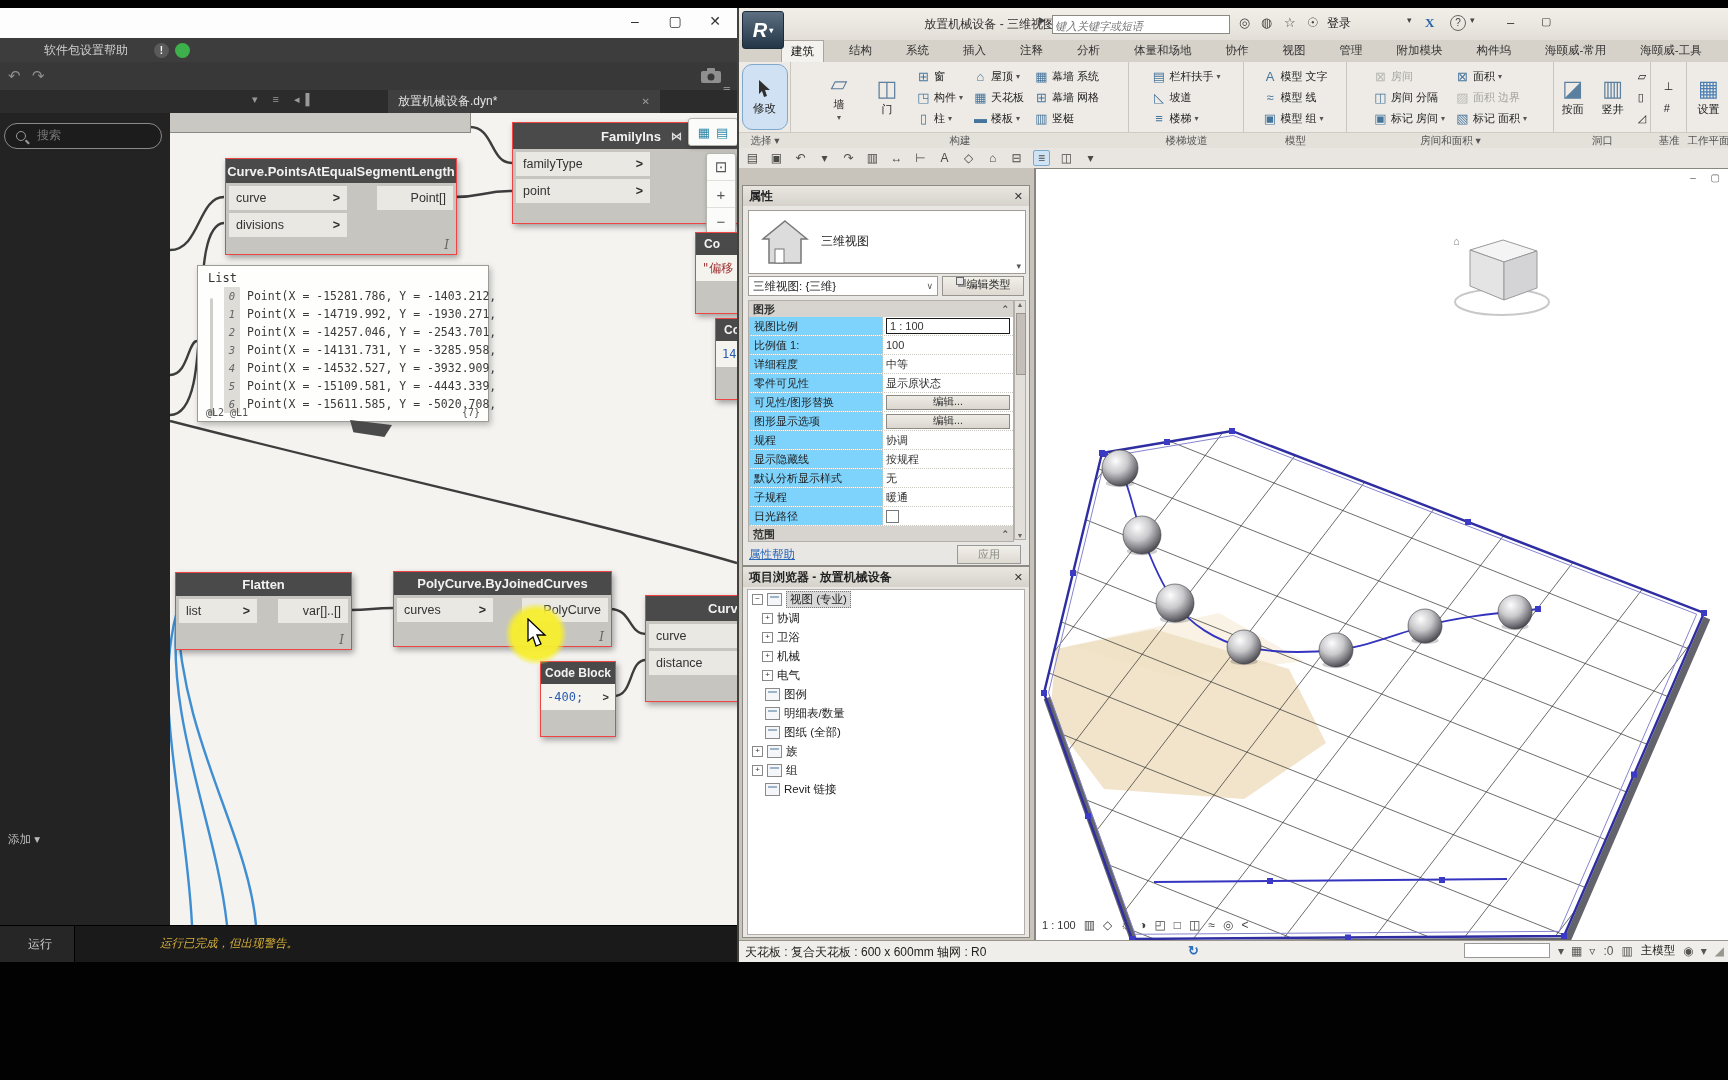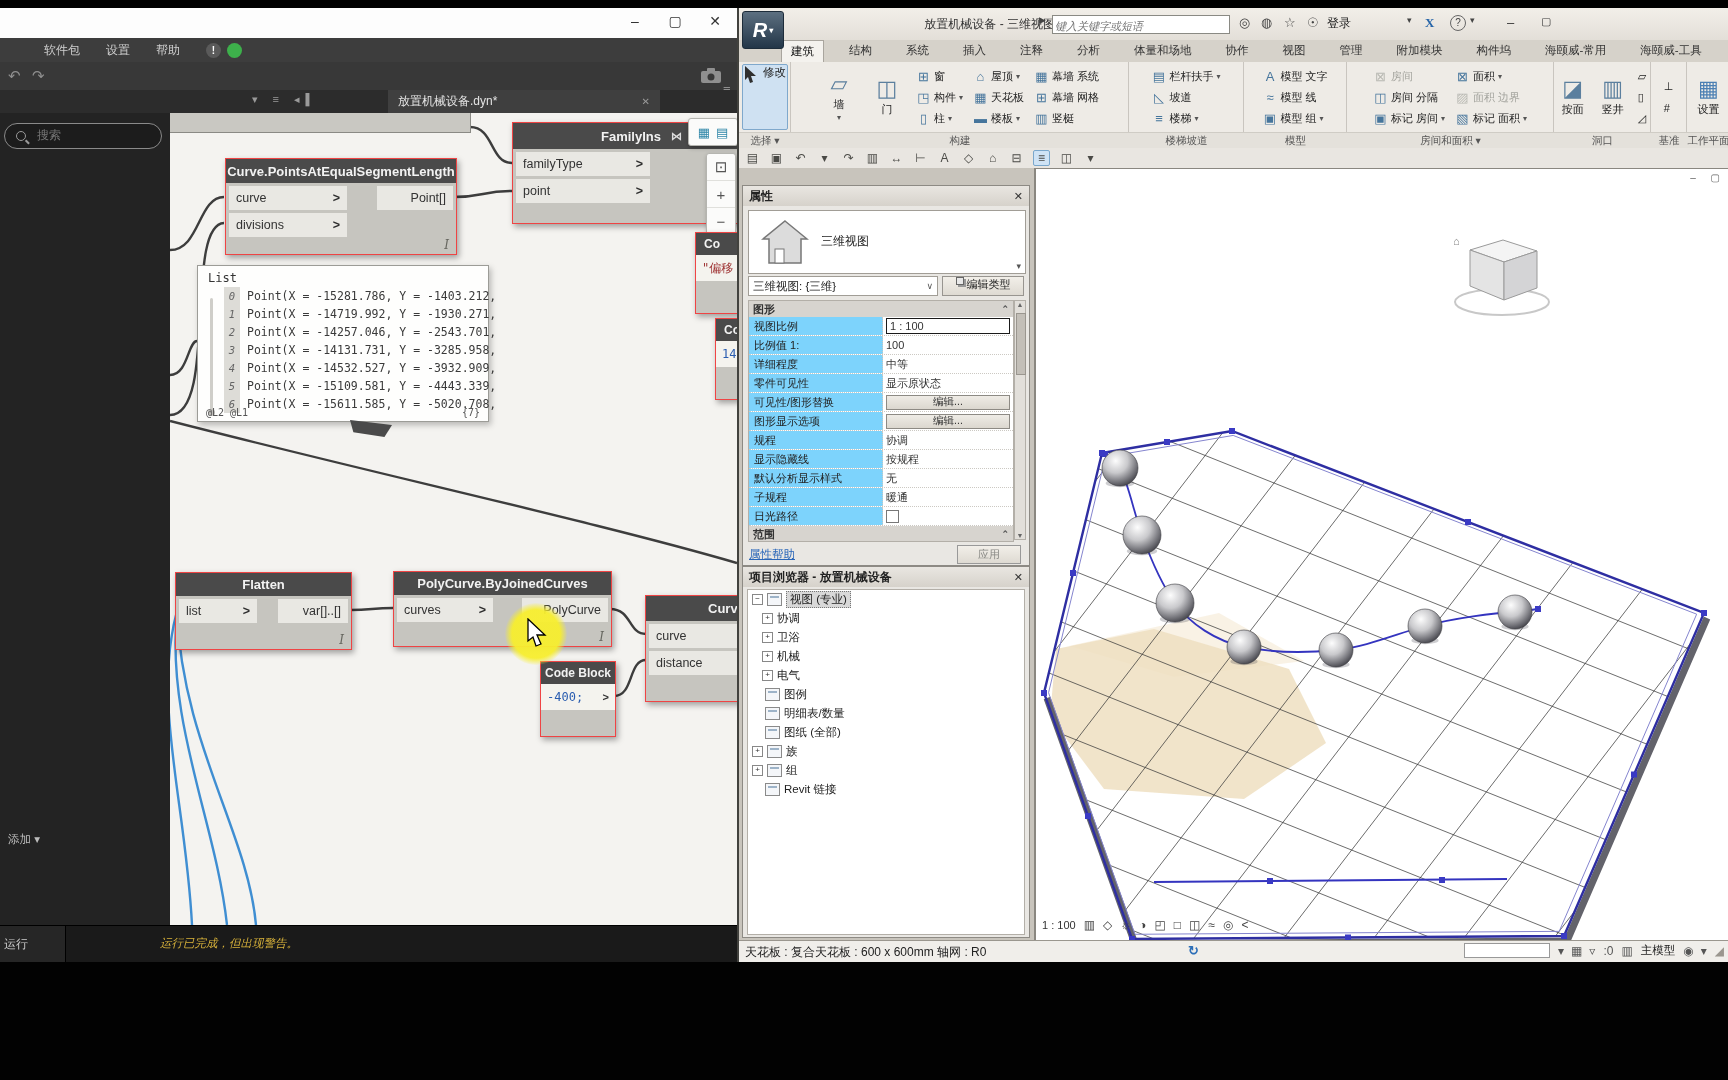--- a/index.html
+++ b/index.html
@@ -19,21 +19,21 @@
   #dyn-tab{position:absolute;left:388px;top:0;width:272px;height:23px;background:#3f3f3f;color:#e4e4e4;font-size:12px;display:flex;align-items:center;padding:0 10px;box-sizing:border-box}
   #dyn-tabicons{position:absolute;left:252px;top:3px;color:#9a9a9a;font-size:11px;letter-spacing:6px}
   #dyn-sidebar{position:absolute;left:0;top:105px;width:170px;height:812px;background:#232323;border-right:1px solid #111}
   #dyn-search{position:absolute;left:4px;top:10px;width:158px;height:26px;border:1px solid #8a8a8a;border-radius:14px;background:#1c1c1c;box-sizing:border-box}
   #dyn-search input{position:absolute;left:30px;top:3px;width:110px;border:none;background:transparent;color:#aaa;font-size:12px;outline:none;font-family:"Liberation Sans",sans-serif}
   .mag{position:absolute;left:11px;top:7px;width:8px;height:8px;border:1.6px solid #999;border-radius:50%}
   .mag::after{content:"";position:absolute;left:8px;top:9px;width:5px;height:1.6px;background:#999;transform:rotate(45deg)}
   #dyn-add{position:absolute;left:8px;top:719px;color:#bdbdbd;font-size:11.5px}
   #dyn-canvas{position:absolute;left:170px;top:105px;width:567px;height:812px;background:#f4f3f0;overflow:hidden}
   #dyn-runbar{position:absolute;left:0;top:917px;width:737px;height:37px;background:#1a1a1a;border-top:1px solid #000}
-  #run-btn{position:absolute;left:0;top:0;width:66px;height:37px;background:#262626;border-right:1px solid #000;color:#cdcdcd;font-size:12px;display:flex;align-items:center;padding-left:4px;box-sizing:border-box}
+  #run-btn{position:absolute;left:0;top:0;width:75px;height:37px;background:#262626;border-right:1px solid #000;color:#cdcdcd;font-size:12px;display:flex;align-items:center;padding-left:28px;box-sizing:border-box}
   #run-status{position:absolute;left:160px;top:10px;color:#d8b23a;font-size:11.5px;font-style:italic}
   
   .dnode{position:absolute;background:#c6c5bf;border:1px solid #ef4444;box-shadow:2px 3px 6px rgba(0,0,0,.35)}
   .dhead{height:24px;background:#4a4a4a;color:#f2f2f2;font-weight:bold;font-size:13px;display:flex;align-items:center;justify-content:center;white-space:nowrap;overflow:hidden}
   .drow{position:relative;height:24px;margin-top:3px}
   .pin{position:absolute;left:3px;top:0;height:24px;background:#e9e8e3;display:flex;align-items:center;font-size:12.5px;color:#333;padding:0 7px;box-sizing:border-box}
   .pin .chev{margin-left:auto;font-weight:bold;color:#2e2e2e;padding-left:14px}
   .pout{position:absolute;right:3px;top:0;height:24px;background:#e9e8e3;display:flex;align-items:center;justify-content:flex-end;font-size:12.5px;color:#333;padding:12px 7px;box-sizing:border-box}
   .dfoot{position:absolute;bottom:2px;right:7px;color:#66665f;font-size:12px;font-style:italic;font-family:"DejaVu Serif",serif}
   .watch{position:absolute;background:#fefefd;border:1px solid #9c9c97;box-shadow:2px 3px 6px rgba(0,0,0,.25);font-family:"DejaVu Sans Mono",monospace}
@@ -61,21 +61,21 @@
   .rpanel{position:absolute;top:0;height:70px;border-right:1px solid #c9c5bf;box-sizing:border-box;display:flex;align-items:center;justify-content:center;gap:6px}
   .rpanel-label{position:absolute;top:70px;height:16px;background:#e4e1db;border-top:1px solid #cfccc5;font-size:10.5px;color:#555;display:flex;align-items:center;justify-content:center;white-space:nowrap;box-sizing:border-box}
   .rcol{display:flex;flex-direction:column;justify-content:center}
   .rbtn-s{display:flex;align-items:center;gap:3px;font-size:11px;height:21px;padding:0 2px;color:#222;white-space:nowrap}
   .rbtn-s.dis{color:#a4a49e}
   .rbtn-s.dis .rglyph{color:#b8b8b2}
   .rglyph{font-size:13px;color:#46759c;width:15px;text-align:center}
   .rbtn-b{width:42px;display:flex;flex-direction:column;align-items:center;font-size:11px;color:#222;gap:1px}
   .rbtn-b .bglyph{font-size:22px;color:#5b7f9e;line-height:24px}
   .rcaret{font-size:8px;color:#555}
-  #modify-btn{width:44px;height:64px;background:#cfe1f2;border:1px solid #7fa8cc;border-radius:2px;display:flex;flex-direction:row;align-items:flex-start;justify-content:center;gap:4px;font-size:11.5px;color:#222}
+  #modify-btn{width:44px;height:64px;background:#cfe1f2;border:1px solid #7fa8cc;border-radius:10px;display:flex;flex-direction:column;align-items:center;justify-content:center;gap:4px;font-size:11.5px;color:#222}
   #qat{position:absolute;left:3px;top:140px;height:20px;display:flex;align-items:center;gap:9px;padding-left:3px}
   .qat{font-size:12px;color:#4a4a46;width:15px;text-align:center}
   .qact{background:#cfe3f5;border:1px solid #7aa7cc;border-radius:2px}
   #workspace{position:absolute;left:0;top:160px;width:100%;height:772px;background:#c8c4bc}
   
   .palette{position:absolute;background:#e9e7e3;border:1px solid #8d8a84;box-sizing:border-box}
   .pal-head{height:20px;background:linear-gradient(#e9e6e1,#d6d2cb);display:flex;align-items:center;font-size:12px;color:#222;padding:0 6px;font-weight:bold}
   .pal-x{margin-left:auto;font-weight:normal;color:#333;font-size:11px}
   #type-box{position:absolute;left:5px;top:24px;width:276px;height:62px;background:#fff;border:1px solid #a19d96}
   #type-label{position:absolute;left:72px;top:22px;font-size:12px;color:#222}
@@ -130,21 +130,21 @@
 
 <div id="blackbar-top"></div>
 
 <div id="dynamo">
   <div id="dyn-titlebar">
     <span class="winctl" style="left:622px">–</span>
     <span class="winctl" style="left:662px">▢</span>
     <span class="winctl" style="left:702px">✕</span>
   </div>
   <div id="dyn-menubar">
-    <span id="dyn-menu" style="display:flex;gap:26px">
+    <span id="dyn-menu" style="display:flex;">
         <span class="dmenu-item">软件包</span>
         <span class="dmenu-item">设置</span>
         <span class="dmenu-item">帮助</span>
       </span>
     <span class="notif" style="background:#5a5a5a">!</span>
     <span class="notif" style="background:#3db04b;margin-left:-20px"></span>
   </div>
   <div id="dyn-toolbar">
     <span class="tool-glyph" style="left:8px;top:5px">↶</span>
     <span class="tool-glyph" style="left:32px;top:5px">↷</span>

